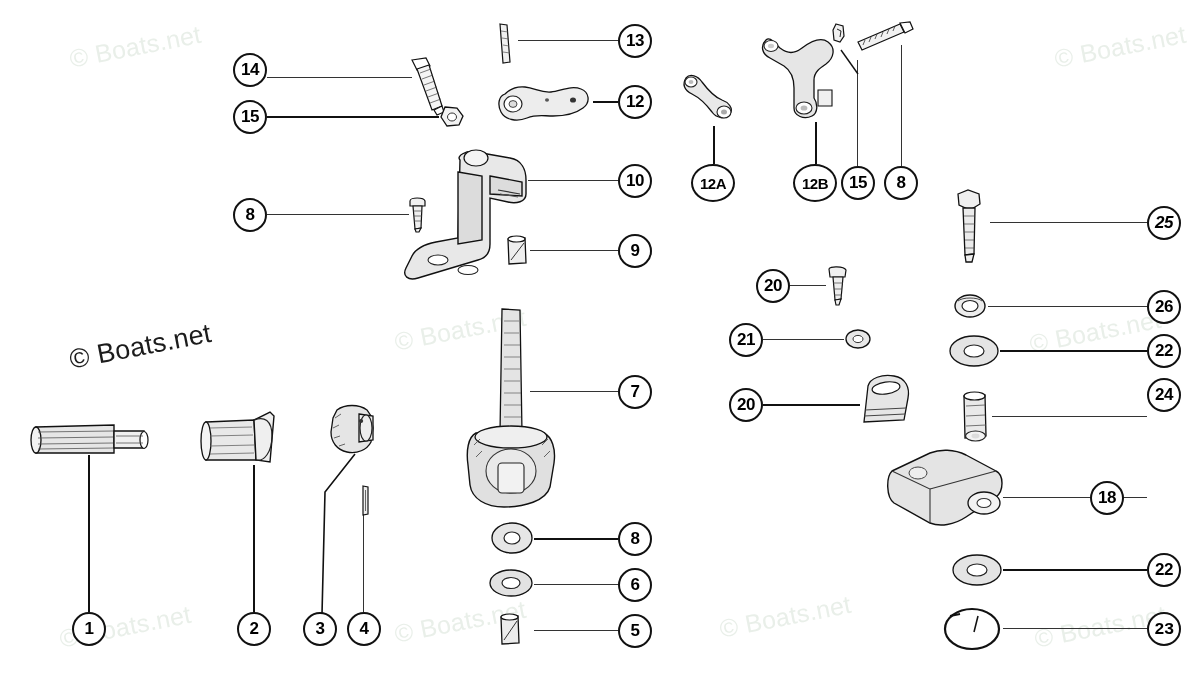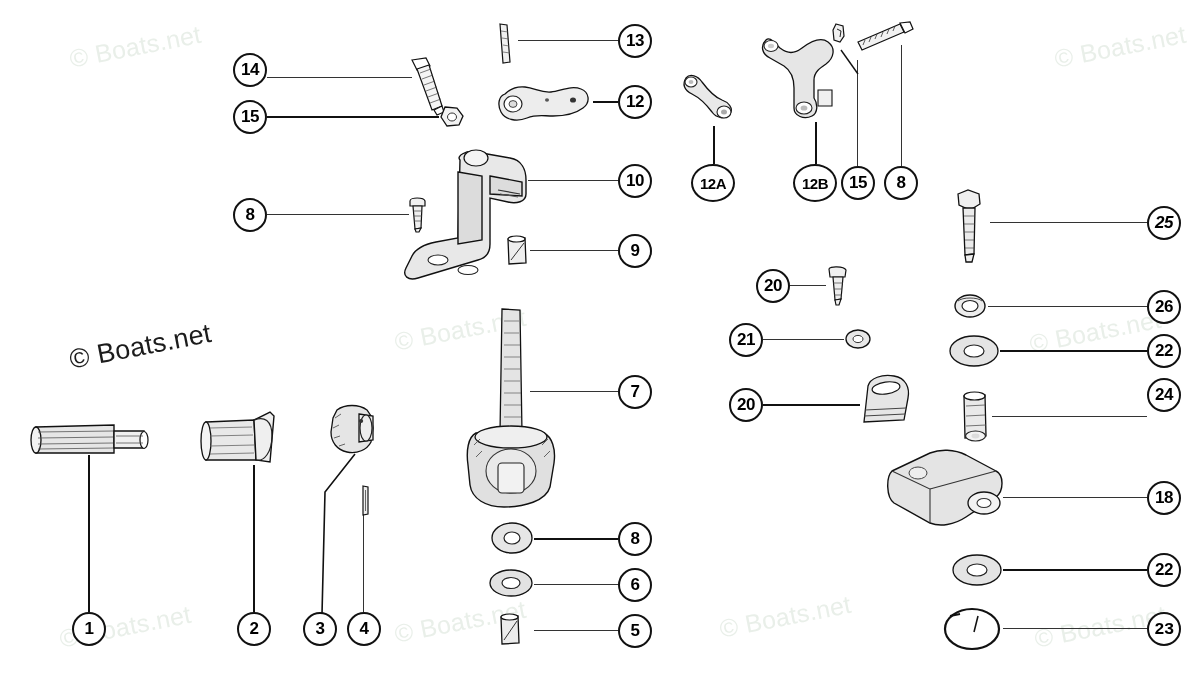--- a/index.html
+++ b/index.html
@@ -475,21 +475,21 @@
       <div class="callout wide" style="left: 793px; top: 164px;">12B</div>
       <div class="callout" style="left: 841px; top: 166px;">15</div>
       <div class="callout" style="left: 884px; top: 166px;">8</div>
       <div class="callout" style="left: 740px; top: 269px; margin-left: 16px;">20</div>
       <div class="callout" style="left: 729px; top: 323px;">21</div>
       <div class="callout" style="left: 729px; top: 388px;">20</div>
       <div class="callout" style="left: 1147px; top: 206px; font-style: italic;">25</div>
       <div class="callout" style="left: 1147px; top: 290px;">26</div>
       <div class="callout" style="left: 1147px; top: 334px;">22</div>
       <div class="callout" style="left: 1147px; top: 378px;">24</div>
-      <div class="callout" style="left: 1147px; top: 481px; text-align: right;">18</div>
+      <div class="callout" style="left: 1090px; top: 481px; text-align: right;">18</div>
       <div class="callout" style="left: 1147px; top: 553px;">22</div>
       <div class="callout" style="left: 1147px; top: 612px; font-family: Liberation Mono, monospace;">23</div>
       <div class="callout" style="left: 72px; top: 612px;">1</div>
       <div class="callout" style="left: 237px; top: 612px;">2</div>
       <div class="callout" style="left: 303px; top: 612px;">3</div>
       <div class="callout" style="left: 347px; top: 612px;">4</div>
     </div>
 
 </div>
 

